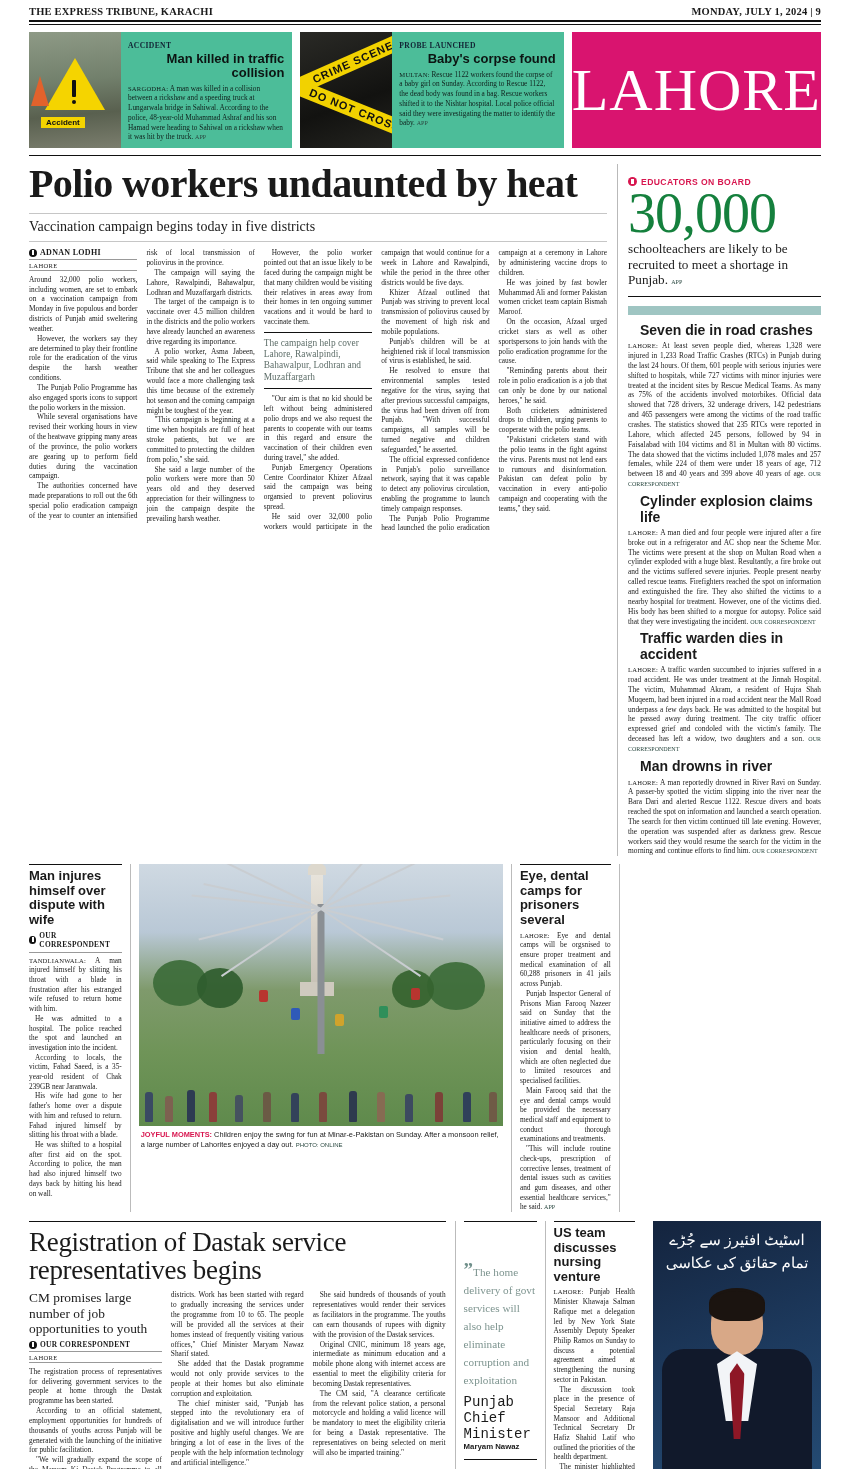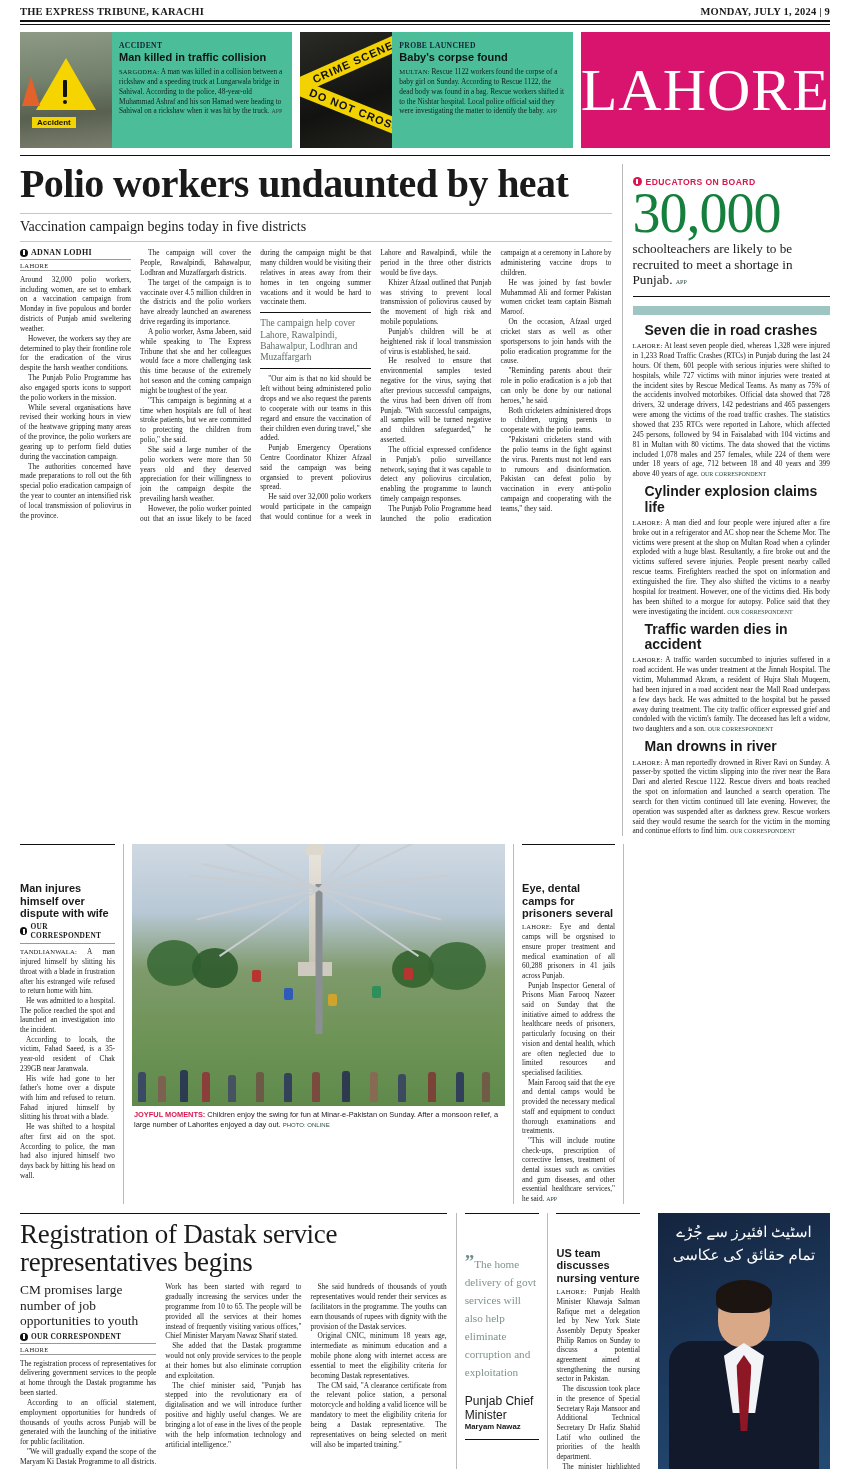--- a/index.html
+++ b/index.html
@@ -3,21 +3,21 @@
 <meta charset="utf-8">
 <style>
   * { box-sizing: border-box; margin: 0; padding: 0; }
   body {
     width: 850px; height: 1469px;
     background: #ffffff;
     font-family: "Liberation Serif", serif;
     color: #1a1a1a;
     overflow: hidden;
   }
-  .page { width: 850px; height: 1469px; position: relative; padding: 0 14px; }
+  .page { width: 850px; height: 1469px; position: relative; padding: 0 23px; }
 
   
   .folio {
     display: flex; justify-content: space-between; align-items: flex-end;
     padding: 6px 6px 3px 6px;
     font-family: "Liberation Serif", serif;
     font-weight: bold; font-size: 10.5px; letter-spacing: .2px;
   }
   .folio-right { font-size: 10.5px; }
   .rule-thick { border-top: 2.4px solid #111; margin: 0 6px; }
@@ -27,21 +27,21 @@
   .strip { display: flex; gap: 8px; margin: 7px 6px 0 6px; height: 116px; }
   .brief-card { display: flex; background: #4cbd99; width: 293px; }
   .brief-photo { width: 92px; flex: 0 0 92px; position: relative; overflow: hidden; }
   .brief-body { padding: 9px 8px 6px 7px; flex: 1; }
   .kicker {
     font-size: 7.6px; font-weight: bold; letter-spacing: .35px;
     color: #123; margin-bottom: 2px; font-family: "Liberation Serif", serif;
   }
   .brief-hed {
     font-family: "Liberation Sans", sans-serif; font-weight: bold;
-    font-size: 11px; line-height: 1.08; margin-bottom: 4px; color: #0c1412;
+    font-size: 13px; line-height: 1.08; margin-bottom: 4px; color: #0c1412; text-align: right;
   }
   .brief-txt { font-size: 7.3px; line-height: 1.33; text-align: left; color: #10201c; }
   .dateline { font-variant: small-caps; font-size: 6.6px; letter-spacing: .2px; }
   .credit { font-variant: small-caps; font-size: 6px; color: #2c4a42; }
 
   .lahore-box {
     flex: 1; background: #d9146f; display: flex;
     align-items: center; justify-content: center;
   }
   .lahore-word {
@@ -144,21 +144,21 @@
   
   .band { display:flex; margin: 8px 6px 0 6px; }
   .band-left { width: 105px; padding-right: 8px; border-right: .9px solid #bbb; }
   .band-mid  { width: 393px; padding: 0 8px; }
   .band-right{ width: 112px; padding: 0 8px 0 8px; border-left:.9px solid #bbb; border-right:.9px solid #bbb;}
   .band-far  { width: 208px; padding-left: 10px; }
   .rule-top-heavy { border-top: 1.8px solid #111; padding-top: 4px; }
 
   h3.col-head {
     font-family:"Liberation Sans",sans-serif; font-weight:bold;
-    font-size: 11px; line-height:1.12; margin-bottom: 3px; margin-top: 33px;
+    font-size: 13px; line-height:1.12; margin-bottom: 3px;
   }
   .col-txt { font-size: 7.3px; line-height: 1.33; text-align: justify; }
   .col-txt p { text-indent: 6px; }
   .col-txt p.first { text-indent: 0; }
 
   
   .swing-photo { position: relative; width: 100%; height: 262px; overflow: hidden;
     background: linear-gradient(180deg,#cfd9e2 0%,#b9c8d6 26%,#7f9a6c 48%,#6f9458 72%,#5f8a4c 100%); }
   .minar { position:absolute; left:49%; top:8px; width:12px; height:112px;
     background: linear-gradient(180deg,#e8e4dc,#c8c2b6); transform: translateX(-50%); }
@@ -185,21 +185,21 @@
   h2.sec-hed {
     font-family:"Liberation Serif",serif; font-weight:normal;
     font-size: 27px; line-height: 1.04; letter-spacing:-.3px; margin-bottom: 6px;
   }
   .deck { font-family:"Liberation Serif",serif; font-size: 13.4px; line-height:1.14; }
   .cols3 { column-count: 3; column-gap: 9px; font-size: 7.35px; }
   .cols3 p { text-align: justify; line-height: 1.34; text-indent: 7px; }
   .cols3 p.first { text-indent: 0; }
   .quote-mark { color:#6f8f8a; font-size: 19px; font-family:"Liberation Serif",serif; font-weight:bold; line-height:0.5;}
   .quote-txt { color:#7d948f; font-size: 11.2px; line-height:1.18; font-family:"Liberation Serif",serif;}
-  .quote-attr-1 { font-family:Liberation Sans, sans-serif; font-size:12px; margin-top:14px; }
+  .quote-attr-1 { font-family:Liberation Mono, monospace; font-size:14px; margin-top:6px; }
   .quote-attr-2 { font-family:"Liberation Sans",sans-serif; font-size:7.8px; font-weight:bold; }
 
   
   .ad {
     width:100%; height:500px; position:relative; overflow:hidden;
     background: linear-gradient(160deg,#14243e 0%,#1d3a5e 30%,#244a72 55%,#16283f 100%);
   }
   .ad-urdu {
     position:absolute; top:8px; left:0; right:0; text-align:center; color:#fff;
     font-family:"Liberation Serif",serif; font-size:15px; line-height:1.5; direction:rtl;
@@ -288,21 +288,21 @@
             <span>ADNAN LODHI</span>
           </div>
           <div class="byline-city">LAHORE</div>
         </div>
 
         <p class="first">Around 32,000 polio workers, including women, are set to embark on a vaccination campaign from Monday in five populous and border districts of Punjab amid sweltering weather.</p>
         <p>However, the workers say they are determined to play their frontline role for the eradication of the virus despite the harsh weather conditions.</p>
         <p>The Punjab Polio Programme has also engaged sports icons to support the polio workers in the mission.</p>
         <p>While several organisations have revised their working hours in view of the heatwave gripping many areas of the province, the polio workers are gearing up to perform field duties during the vaccination campaign.</p>
         <p>The authorities concerned have made preparations to roll out the 6th special polio eradication campaign of the year to counter an intensified risk of local transmission of poliovirus in the province.</p>
-        <p>The campaign will cover the People, Rawalpindi, Bahawalpur, Lodhran and Muzaffargarh districts.</p>
+        <p>The campaign will saying the Lahore, Rawalpindi, Bahawalpur, Lodhran and Muzaffargarh districts.</p>
         <p>The target of the campaign is to vaccinate over 4.5 million children in the districts and the polio workers have already launched an awareness drive regarding its importance.</p>
         <p>A polio worker, Asma Jabeen, said while speaking to The Express Tribune that she and her colleagues would face a more challenging task this time because of the extremely hot season and the coming campaign might be toughest of the year.</p>
         <p>"This campaign is beginning at a time when hospitals are full of heat stroke patients, but we are committed to protecting the children from polio," she said.</p>
         <p>She said a large number of the polio workers were more than 50 years old and they deserved appreciation for their willingness to join the campaign despite the prevailing harsh weather.</p>
         <p>However, the polio worker pointed out that an issue likely to be faced during the campaign might be that many children would be visiting their relatives in areas away from their homes in ten ongoing summer vacations and it would be hard to vaccinate them.</p>
         <div class="pullbox">The campaign help cover Lahore, Rawalpindi, Bahawalpur, Lodhran and Muzaffargarh</div>
         <p>"Our aim is that no kid should be left without being administered polio drops and we also request the parents to cooperate with our teams in this regard and ensure the vaccination of their children even during travel," she added.</p>
         <p>Punjab Emergency Operations Centre Coordinator Khizer Afzaal said the campaign was being organsied to prevent poliovirus spread.</p>
         <p>He said over 32,000 polio workers would participate in the campaign that would continue for a week in Lahore and Rawalpindi, while the period in the three other districts would be five days.</p>
         <p>Khizer Afzaal outlined that Punjab was striving to prevent local transmission of poliovirus caused by the movement of high risk and mobile populations.</p>

